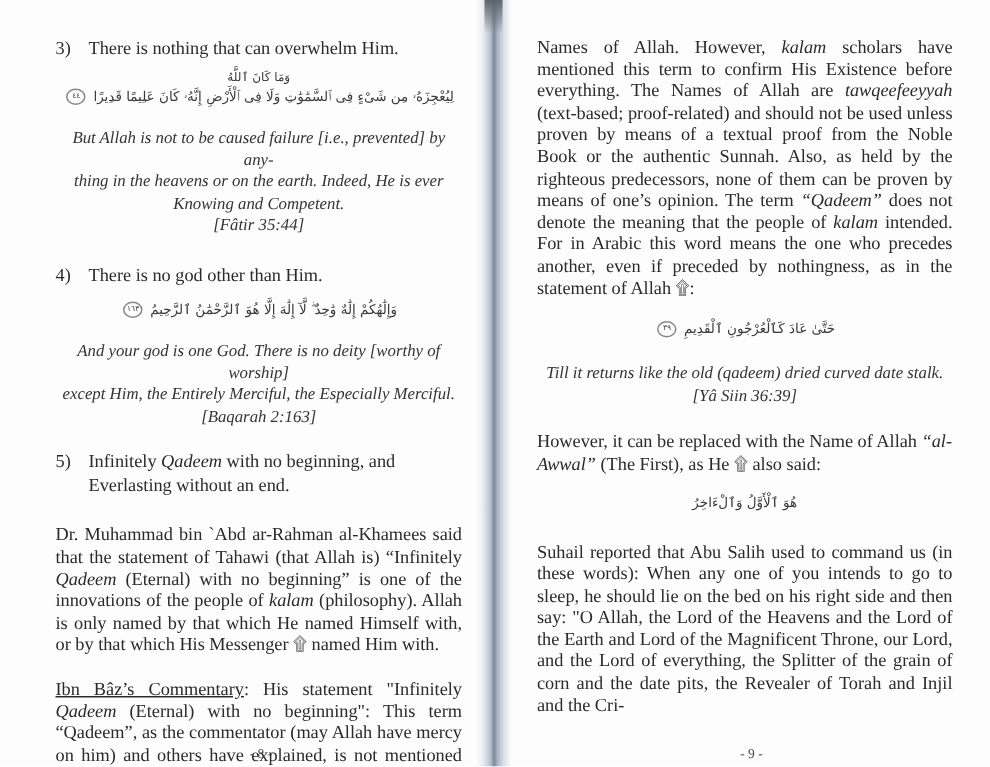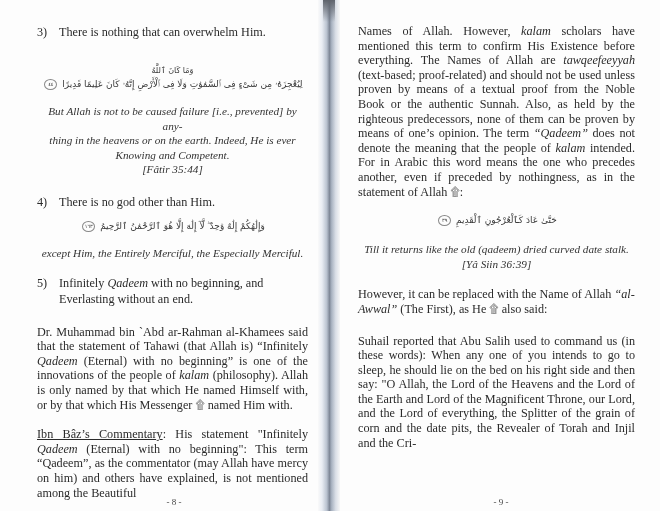--- a/index.html
+++ b/index.html
@@ -69,21 +69,21 @@
 
 <div class="spread">
 
   <div class="page page-left">
 
     <div class="item" style="margin-top:0;">
       <span class="num">3)</span>
       <span class="txt">There is nothing that can overwhelm Him.</span>
     </div>
 
-    <div class="arabic" style="margin-top:25px;">
+    <div class="arabic" style="margin-top:6px;">
       <div class="small">وَمَا كَانَ ٱللَّهُ</div>
       <div class="big">
         <span>لِيُعْجِزَهُۥ مِن شَىْءٍ فِى ٱلسَّمَٰوَٰتِ وَلَا فِى ٱلْأَرْضِ إِنَّهُۥ كَانَ عَلِيمًا قَدِيرًا</span>
         <span class="ayah-mark">٤٤</span>
       </div>
     </div>
 
     <div class="translation" style="margin-top:12px;font-family:Liberation Serif, serif;">
       <div>But Allah is not to be caused failure [i.e., prevented] by any-</div>
       <div>thing in the heavens or on the earth.  Indeed, He is ever</div>
@@ -97,21 +97,23 @@
     </div>
 
     <div class="arabic" style="margin-top:9px;">
       <div class="big">
         <span>وَإِلَٰهُكُمْ إِلَٰهٌ وَٰحِدٌ ۖ لَّآ إِلَٰهَ إِلَّا هُوَ ٱلرَّحْمَٰنُ ٱلرَّحِيمُ</span>
         <span class="ayah-mark">١٦٣</span>
       </div>
     </div>
 
     <div class="translation" style="margin-top:12px;">
+      <div>And your god is one God. There is no deity [worthy of worship]</div>
       <div>except Him, the Entirely Merciful, the Especially Merciful.</div>
+      <div>[Baqarah 2:163]</div>
     </div>
 
     <div class="item" style="margin-top:14px;">
       <span class="num">5)</span>
       <span class="txt"><span>Infinitely </span><i>Qadeem</i><span> with no beginning, and Everlasting without an end.</span></span>
     </div>
 
     <p class="body-text" style="margin-top:18px;"><span>Dr. Muhammad bin `Abd ar-Rahman al-Khamees said that the statement of Tahawi (that Allah is) “Infinitely </span><i>Qadeem</i><span> (Eternal) with no beginning” is one of the innovations of the people of </span><i>kalam</i><span> (philosophy).  Allah is only named by that which He named Himself with, or by that which His Messenger ۩ named Him with.</span></p>
 
     <p class="body-text" style="margin-top:15px;"><span class="underline">Ibn Bâz’s Commentary</span><span>:  His statement "Infinitely </span><i>Qadeem</i><span> (Eternal) with no beginning":  This term “Qadeem”, as the commentator (may Allah have mercy on him) and others have explained, is not mentioned among the Beautiful</span></p>
@@ -130,20 +132,23 @@
       </div>
     </div>
 
     <div class="translation" style="margin-top:14px;font-style:italic;">
       <div>Till it returns like the old (qadeem) dried curved date stalk.</div>
       <div>[Yâ Siin 36:39]</div>
     </div>
 
     <p class="body-text" style="margin-top:16px; text-align:left;"><span>However, it can be replaced with the Name of Allah </span><i>“al-Awwal”</i><span> (The First), as He ۩ also said:</span></p>
 
+    <div class="arabic" style="margin-top:12px;">
+      <div class="big">هُوَ ٱلْأَوَّلُ وَٱلْءَاخِرُ</div>
+    </div>
 
     <div class="translation" style="margin-top:14px;">
     </div>
 
     <p class="body-text" style="margin-top:17px;">Suhail reported that Abu Salih used to command us (in these words): When any one of you intends to go to sleep, he should lie on the bed on his right side and then say: "O Allah, the Lord of the Heavens and the Lord of the Earth and Lord of the Magnificent Throne, our Lord, and the Lord of everything, the Splitter of the grain of corn and the date pits, the Revealer of Torah and Injil and the Cri-</p>
 
     <div class="page-number">- 9 -</div>
   </div>
 </div>
 

